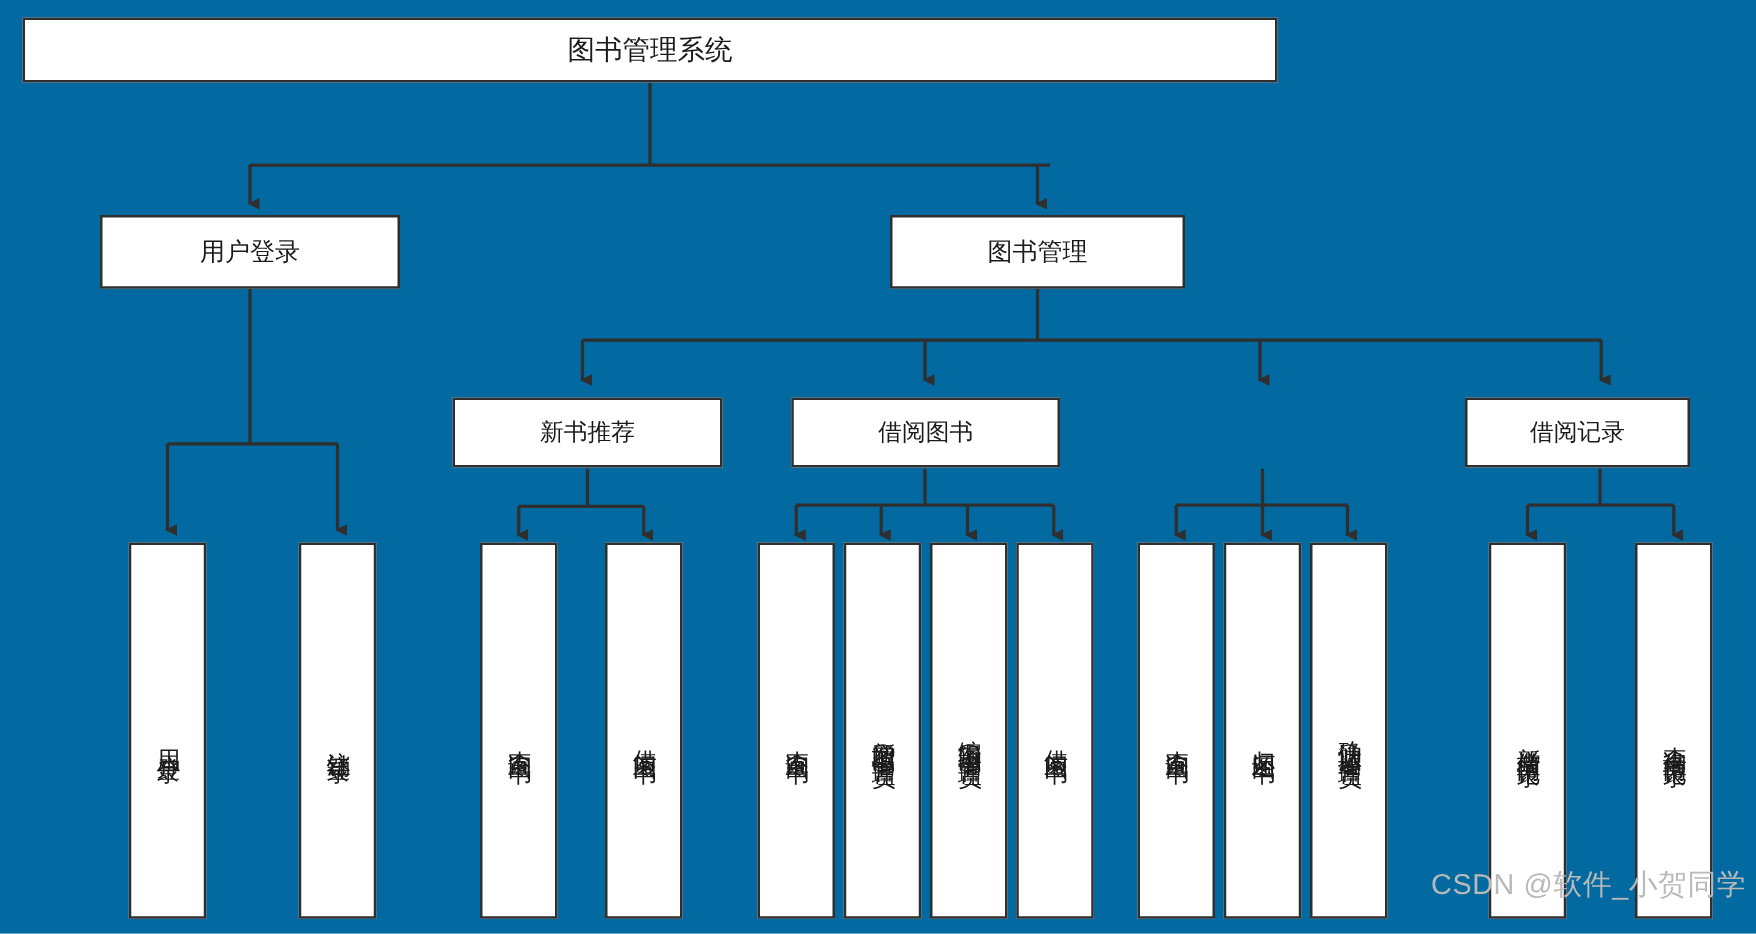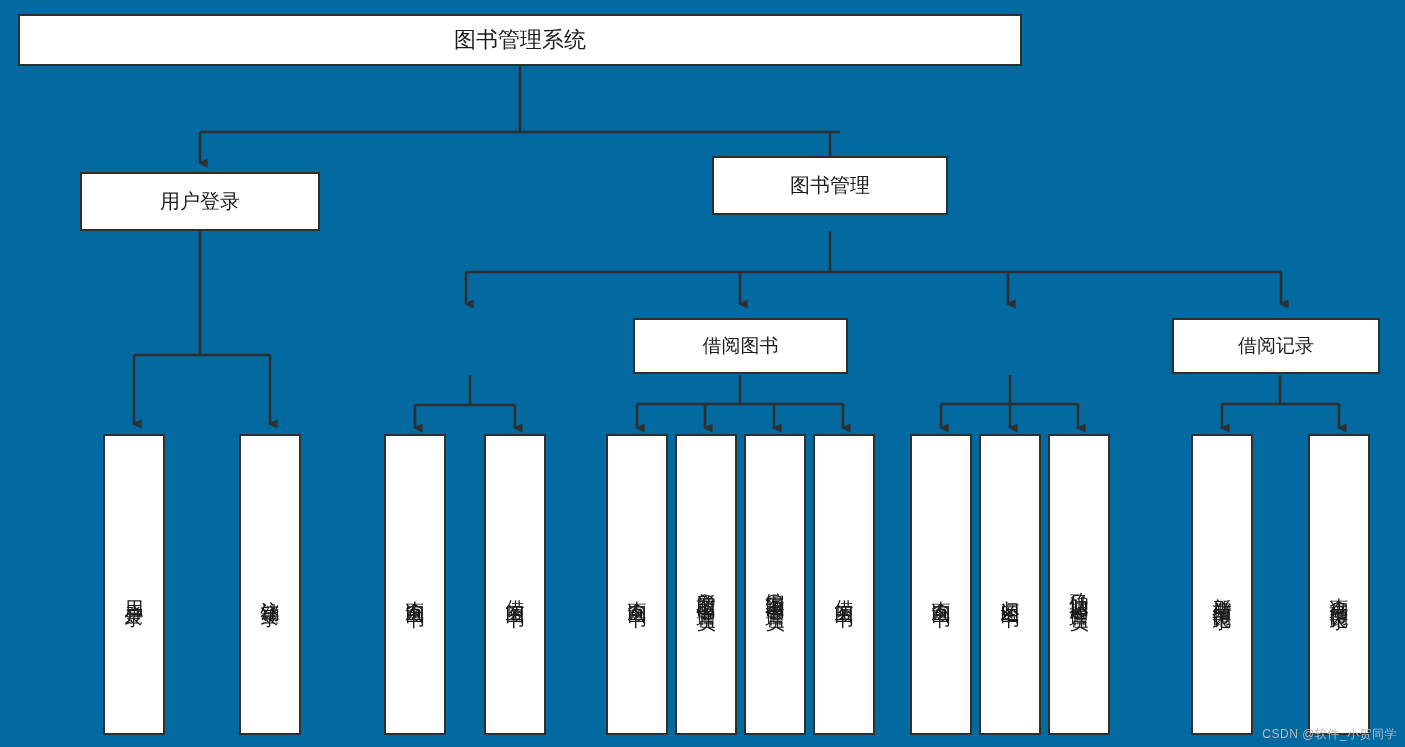--- a/index.html
+++ b/index.html
@@ -58,22 +58,22 @@
   }
   .leaf-mid .vlabel {
     margin-top: 86px;
   }
   .leaf-top .vlabel {
     margin-top: 4px;
   }
   .watermark {
     position: absolute;
     right: 8px;
-    bottom: 4px;
-    font-size: 12px;
+    bottom: 24px;
+    font-size: 23px;
     color: #b9b9b9;
     letter-spacing: 0.5px;
     white-space: nowrap;
   }
 </style>
 </head>
 <body>
 
 <div id="canvas">
 
@@ -127,28 +127,31 @@
     </g>
   </svg>
 
   <div class="node root" style="left:18px; top:14px; width:1004px; height:52px;">
     <span>图书管理系统</span>
   </div>
 
   <div class="node lvl2" style="left:80px; top:172px; width:240px; height:59px;">
     <span>用户登录</span>
   </div>
-  <div class="node lvl2" style="left:712px; top:156px; width:236px; height:59px;">
+  <div class="node lvl2" style="left:712px; top:172px; width:236px; height:59px;">
     <span>图书管理</span>
   </div>
 
+  <div class="node lvl3" style="left:362px; top:318px; width:216px; height:56px;">
+    <span>新书推荐</span>
+  </div>
   <div class="node lvl3" style="left:633px; top:318px; width:215px; height:56px;">
     <span>借阅图书</span>
   </div>
-  <div class="node lvl3" style="left:1172px; top:318px; width:208px; height:56px;">
+  <div class="node lvl3" style="left:1172px; top:318px; width:180px; height:56px;">
     <span>借阅记录</span>
   </div>
 
   <div class="node leaf leaf-mid" style="left:103px; top:434px; width:62px; height:301px;">
     <span class="vlabel" style="margin-top: 142.5px;">用户登录</span>
   </div>
   <div class="node leaf leaf-mid" style="left:239px; top:434px; width:62px; height:301px;">
     <span class="vlabel" style="margin-top: 142.5px;">注销登录</span>
   </div>
 

